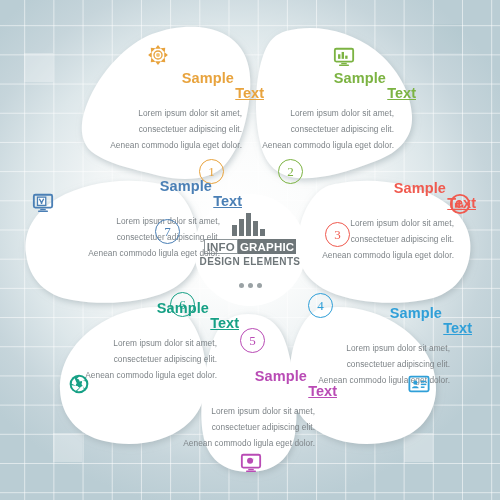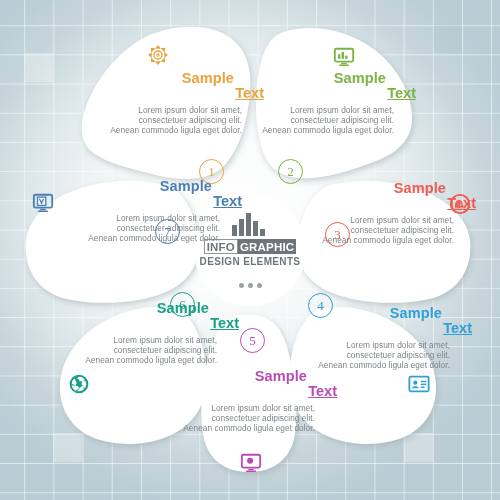--- a/index.html
+++ b/index.html
@@ -69,21 +69,21 @@
     position: absolute;
     right: -22px;
     top: 15px;
     font-size: 14.5px;
     font-weight: bold;
     white-space: nowrap;
     text-decoration: underline;
   }
   .body-copy {
     font-size: 8.3px;
-    line-height: 10px;
+    line-height: 16px;
     color: #7d8387;
     text-align: right;
     letter-spacing: .05px;
   }
 
   
   .num-badge {
     position: absolute;
     width: 23px;
     height: 23px;

